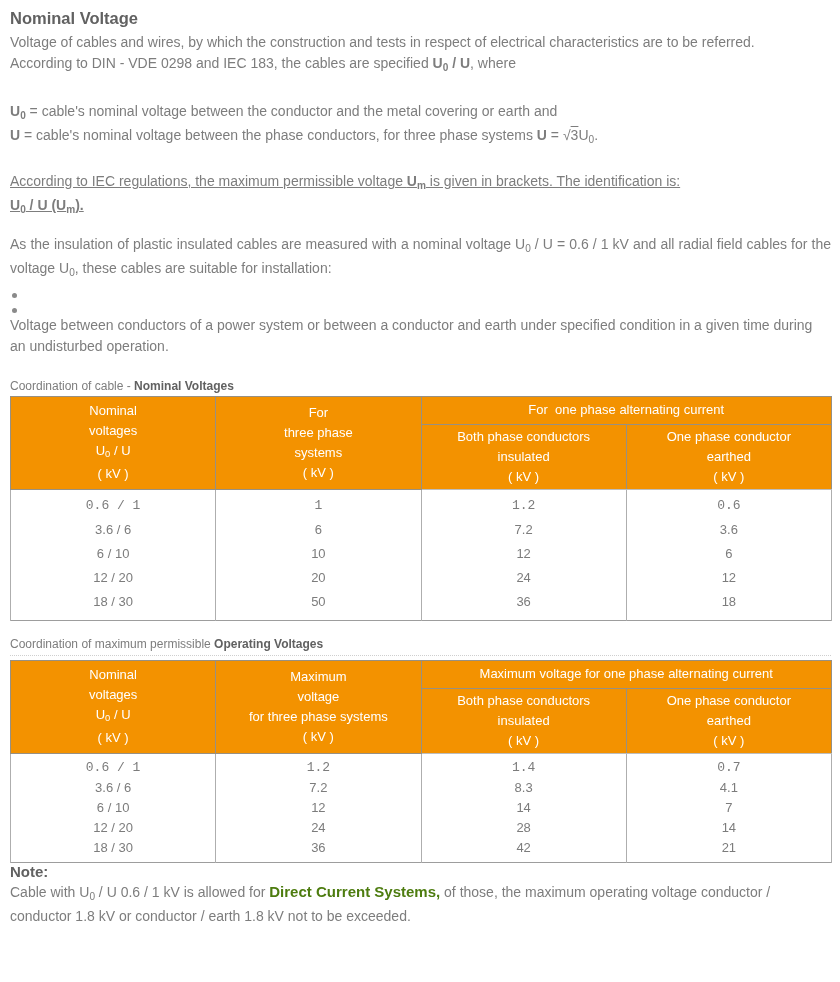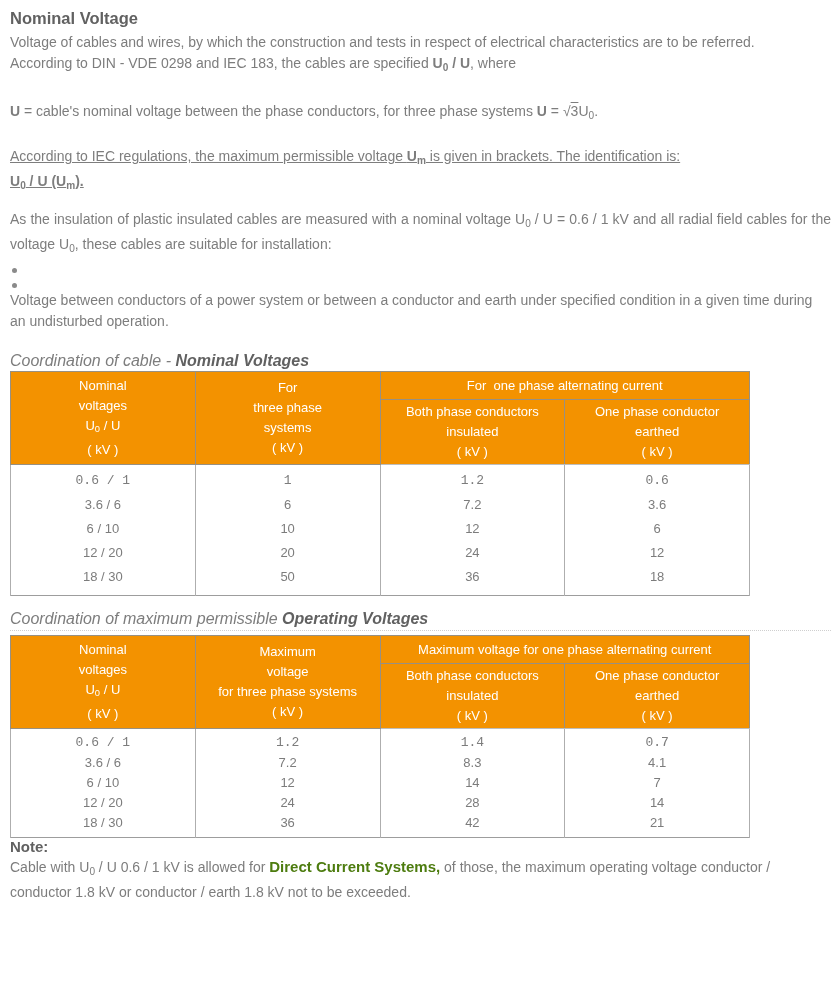--- a/index.html
+++ b/index.html
@@ -38,25 +38,25 @@
   .mt-cap2{margin-top:14px;}
   .mt-note{margin-top:14px;}
   .mt-p1{margin-top:4px;}
 
   .bullet-row{display:flex;align-items:flex-start;}
   .dot{
     width:5px;height:5px;border-radius:50%;background:#8a8a8a;
     margin:10px 6px 0 2px;flex:0 0 auto;
   }
 
-  .caption{font-size:16px;line-height:18px;font-style:italic;}
+  .caption{font-size:12px;line-height:18px;}
   .caption .b{color:var(--heading);}
 
   table.tbl{
-    border-collapse:collapse;table-layout:fixed;width:740px;
+    border-collapse:collapse;table-layout:fixed;width:822px;
     border:1px solid var(--border);
     margin-top:1px;
     padding-left:40px;
   }
   .t2wrap{border-top:1px dotted #cfcfcf;padding-top:4px;margin-top:2px;}
   col{width:25%;}
   .tbl thead th{
     background:var(--accent);color:#ffffff;font-weight:normal;
     font-size:13px;line-height:20px;text-align:center;
     border:1px solid #979083;padding:2px 4px;vertical-align:middle;
@@ -80,20 +80,21 @@
 </head>
 <body>
 
 <div class="page">
 
   <h2>Nominal Voltage</h2>
   <p class="body just mt-p1">Voltage of cables and wires, by which the construction and tests in respect of electrical characteristics are to be referred.</p>
   <p class="body"><span>According to DIN - VDE 0298 and IEC 183, the cables are specified </span><span class="b">U</span><span class="b sub">0</span><span class="b"> / U</span><span>, where</span></p>
 
   <div class="mt-defs">
+    <p class="body"><span class="b">U</span><span class="b sub">0</span><span> = cable's nominal voltage between the conductor and the metal covering or earth and</span></p>
     <p class="body"><span class="b">U</span><span> = cable's nominal voltage between the phase conductors, for three phase systems </span><span class="b">U</span><span> = </span><span>√</span><span class="ol">3</span><span>U</span><span class="sub">0</span><span>.</span></p>
   </div>
 
   <div class="mt-iec">
     <p class="body"><span>According to IEC regulations, the maximum permissible voltage </span><span class="b">U</span><span class="b sub">m</span><span> is given in brackets. The identification is:</span></p>
     <p class="body"><span class="b">U</span><span class="b sub">0</span><span class="b"> / U (U</span><span class="b sub">m</span><span class="b">).</span></p>
   </div>
 
   <p class="body just mt-ins"><span>As the insulation of plastic insulated cables are measured with a nominal voltage U</span><span class="sub">0</span><span> / U = 0.6 / 1 kV and all radial field cables for the voltage U</span><span class="sub">0</span><span>, these cables are suitable for installation:</span></p>
 

